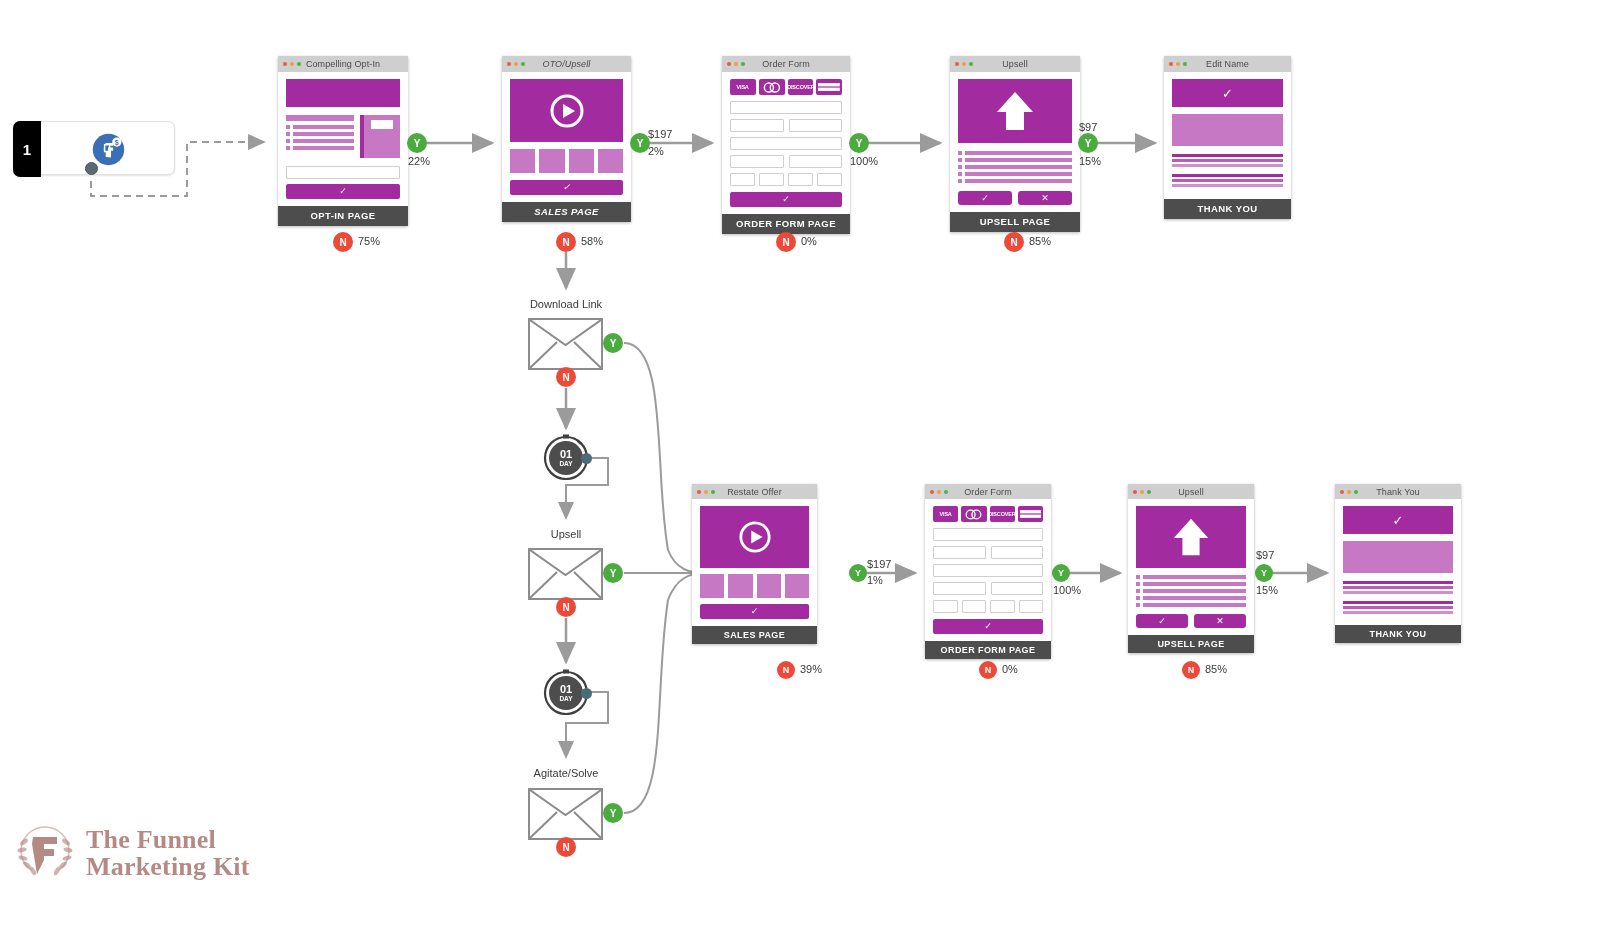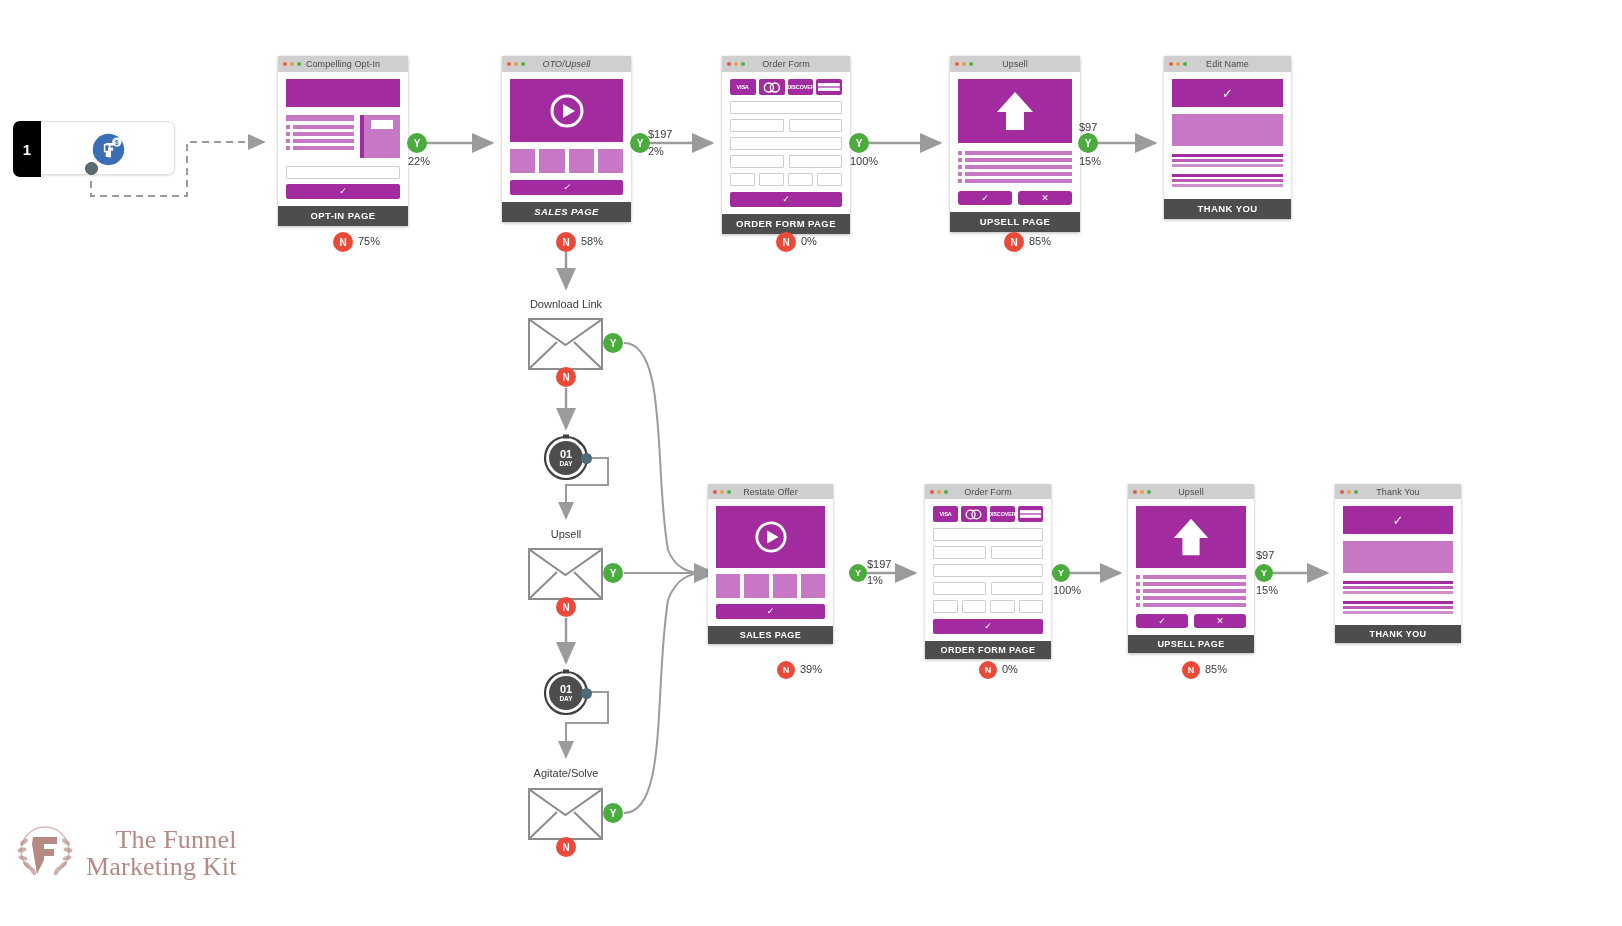--- a/index.html
+++ b/index.html
@@ -197,25 +197,24 @@
 
   
   .logo {
     position: absolute;
     left: 14px; top: 820px;
     display: flex; align-items: center; gap: 10px;
   }
   .logo-text {
     color: #b58a84;
     font-family: "Liberation Serif", serif;
-    font-weight: normal;
+    font-weight: bold;
     font-size: 26px;
     line-height: 1.04;
     letter-spacing: .2px;
-    text-align: right;
   }
 </style>
 </head>
 <body>
 
 <div id="canvas">
 
   <svg id="wires" viewBox="0 0 1622 926" xmlns="http://www.w3.org/2000/svg">
     <defs>
       <marker id="ah" markerWidth="9" markerHeight="8" refX="8" refY="4" orient="auto">
@@ -531,21 +530,21 @@
   <div class="envelope" style="left:528px; top:788px;">
     <svg width="71" height="48" viewBox="0 0 71 48">
       <path d="M0,0 L35.5,25 L71,0" stroke="#8c8c8c" stroke-width="2" fill="none"></path>
       <path d="M0,48 L27,22" stroke="#8c8c8c" stroke-width="2" fill="none"></path>
       <path d="M71,48 L44,22" stroke="#8c8c8c" stroke-width="2" fill="none"></path>
     </svg>
   </div>
   <div class="badge y" style="left:603px; top:803px;">Y</div>
   <div class="badge n" style="left:556px; top:837px;">N</div>
 
-  <div class="card sm" style="left:708px; top:484px; width:125px;">
+  <div class="card sm" style="left:692px; top:484px; width:125px;">
     <div class="card-titlebar">
       <div class="card-dots">
         <i class="dot-r"></i>
           <i class="dot-y"></i>
           <i class="dot-g"></i>
       </div>
       <span class="card-title">Restate Offer</span>
     </div>
     <div class="card-body">
       <div class="video" style="height:62px;">

